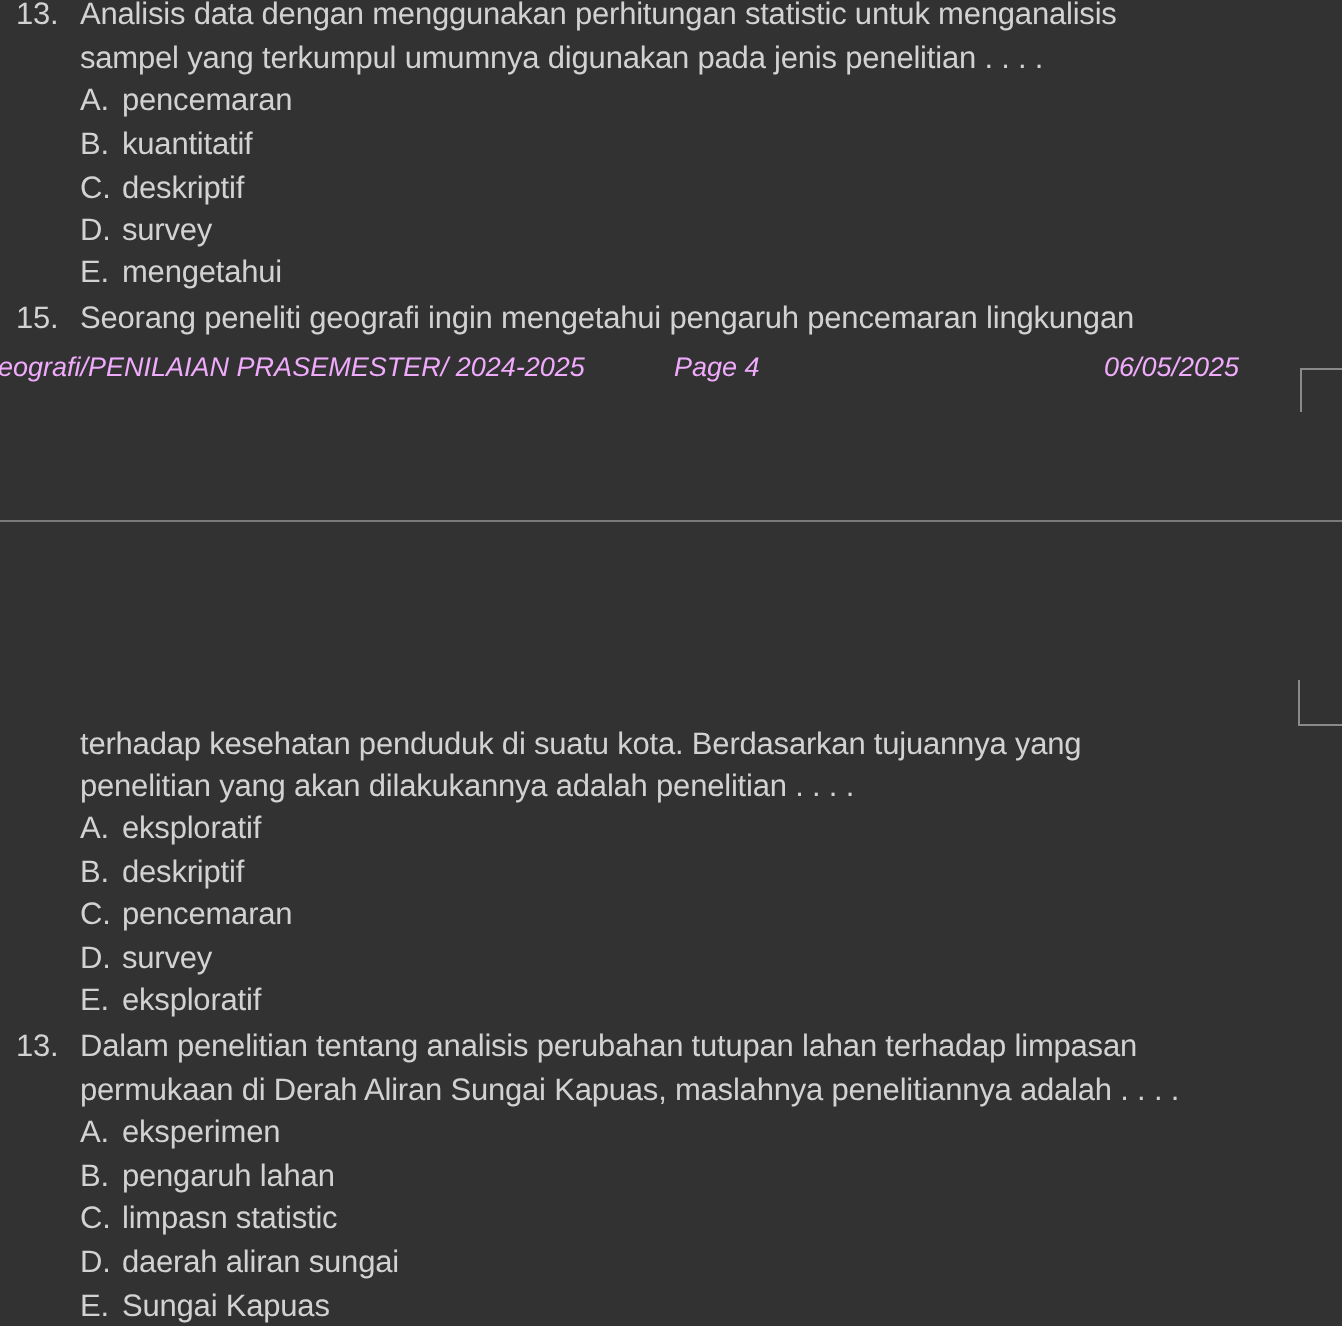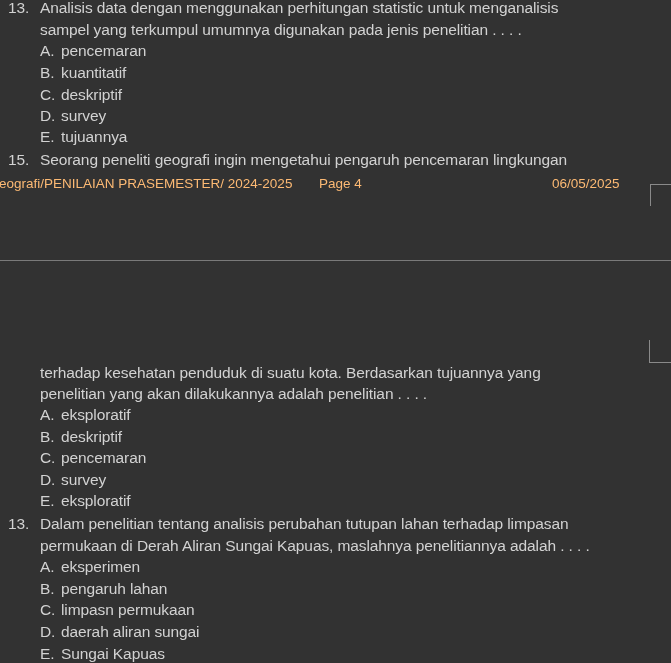--- a/index.html
+++ b/index.html
@@ -26,21 +26,22 @@
     position: absolute;
     left: 8px;
     width: 32px;
   }
   .qtext { position: absolute; left: 40px; }
   .opt-letter { display: inline-block; width: 21px; }
   .footer {
     position: absolute;
     top: 175px;
     font-size: 13.5px;
-    color: #fdba74;
+    font-style: italic;
+    color: #f0abfc;
     white-space: nowrap;
     line-height: 18px;
   }
   .corner-h {
     position: absolute;
     height: 1px;
     background: #8a8a8a;
   }
   .corner-v {
     position: absolute;
@@ -73,34 +74,34 @@
   <div class="line" style="top:63px;">
     <span class="qtext"><span class="opt-letter">B.</span><span>kuantitatif</span></span>
   </div>
   <div class="line" style="top:85px;">
     <span class="qtext"><span class="opt-letter">C.</span><span>deskriptif</span></span>
   </div>
   <div class="line" style="top:106px;">
     <span class="qtext"><span class="opt-letter">D.</span><span>survey</span></span>
   </div>
   <div class="line" style="top:127px;">
-    <span class="qtext"><span class="opt-letter">E.</span><span>tujuannya</span></span>
+    <span class="qtext"><span class="opt-letter">E.</span><span>mengetahui</span></span>
   </div>
 </div>
 
 <div>
   <div class="line" style="top:150px;">
     <span class="qnum">15.</span>
     <span class="qtext">Seorang peneliti geografi ingin mengetahui pengaruh pencemaran lingkungan</span>
   </div>
 </div>
 
 <div>
   <span class="footer" style="left:-1px;">eografi/PENILAIAN PRASEMESTER/ 2024-2025</span>
-  <span class="footer" style="left:319px;">Page 4</span>
+  <span class="footer" style="left:337px;">Page 4</span>
   <span class="footer" style="left:552px;">06/05/2025</span>
 </div>
 
 <div class="corner-h" style="left:651px; top:184px; width:20px;"></div>
 <div class="corner-v" style="left:650px; top:184px; height:22px;"></div>
 
 <div class="divider"></div>
 
 <div class="corner-v" style="left:649px; top:340px; height:22px;"></div>
 <div class="corner-h" style="left:649px; top:362px; width:22px;"></div>
@@ -137,21 +138,21 @@
   <div class="line" style="top:536px;">
     <span class="qtext">permukaan di Derah Aliran Sungai Kapuas, maslahnya penelitiannya adalah . . . .</span>
   </div>
   <div class="line" style="top:557px;">
     <span class="qtext"><span class="opt-letter">A.</span><span>eksperimen</span></span>
   </div>
   <div class="line" style="top:579px;">
     <span class="qtext"><span class="opt-letter">B.</span><span>pengaruh lahan</span></span>
   </div>
   <div class="line" style="top:600px;">
-    <span class="qtext"><span class="opt-letter">C.</span><span>limpasn permukaan</span></span>
+    <span class="qtext"><span class="opt-letter">C.</span><span>limpasn statistic</span></span>
   </div>
   <div class="line" style="top:622px;">
     <span class="qtext"><span class="opt-letter">D.</span><span>daerah aliran sungai</span></span>
   </div>
   <div class="line" style="top:644px;">
     <span class="qtext"><span class="opt-letter">E.</span><span>Sungai Kapuas</span></span>
   </div>
 </div>
 
 </body></html>

